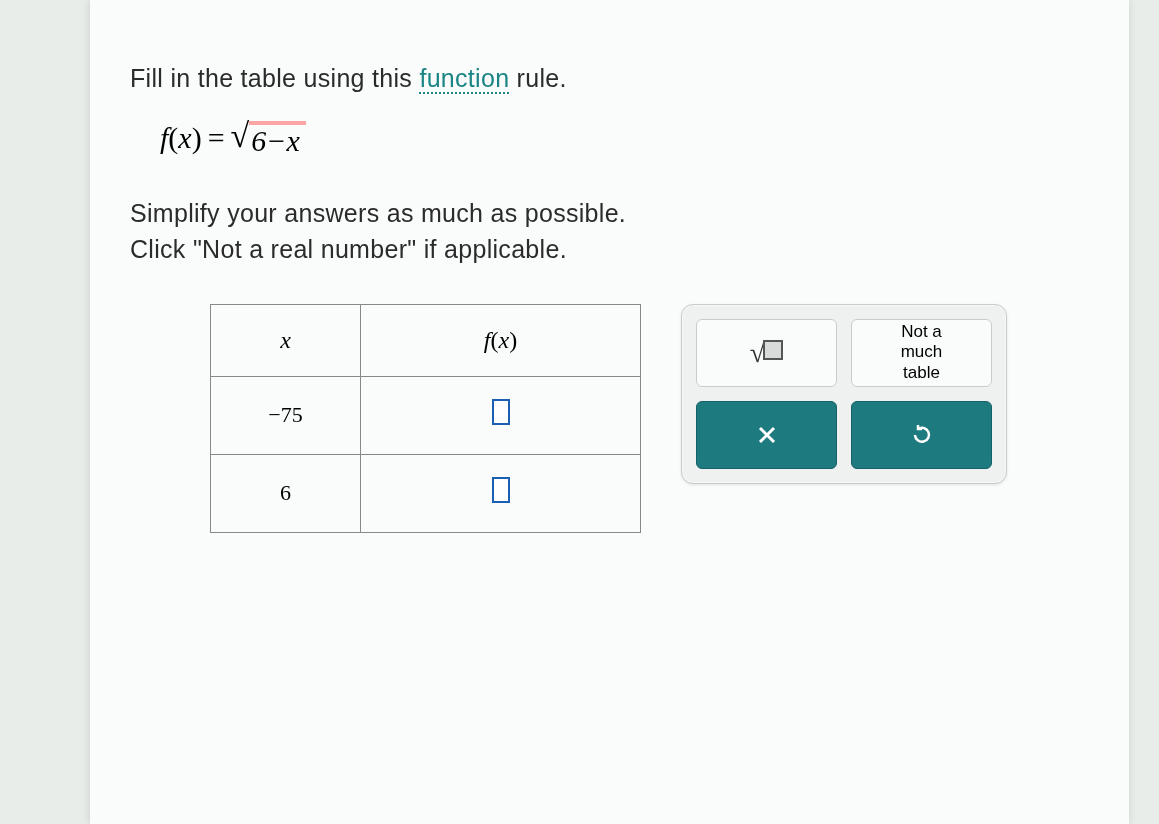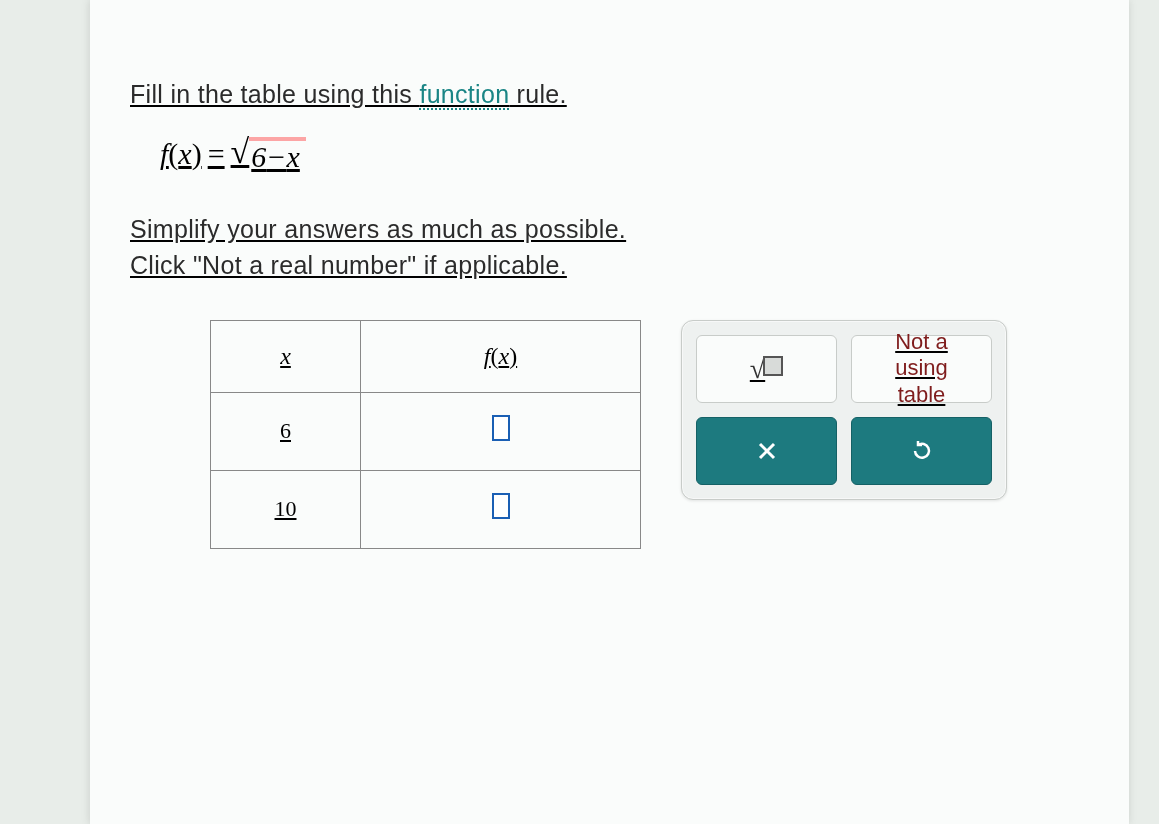--- a/index.html
+++ b/index.html
@@ -10,24 +10,23 @@
     background: #e8ede9;
     width: 1159px;
     height: 824px;
     overflow: hidden;
     position: relative;
   }
   .page {
     background: #fafcfb;
     margin: 0 30px 0 90px;
     min-height: 824px;
-    padding: 34px 40px;
+    padding: 18px 40px;
     position: relative;
     box-shadow: -2px 0 8px rgba(0,0,0,0.08), 2px 0 8px rgba(0,0,0,0.05);
-    text-decoration: underline;
   }
   .chevron-tab {
     position: absolute;
     top: 0;
     left: 128px;
     width: 52px;
     height: 40px;
     background: #d7efed;
     border: 1px solid #b8d8d5;
     border-top: none;
@@ -132,23 +131,23 @@
     border: 1px solid #c8ccc9;
     color: #333;
   }
   .btn-dark {
     background: #1d7a7f;
     border: 1px solid #156166;
     color: #fff;
   }
   .not-real-text {
     text-align: center;
-    font-size: 22px;
+    font-size: 17px;
     line-height: 1.2;
-    color: #7f1d1d;
+    color: #000000;
   }
   .sqrt-icon-wrap { display: flex; align-items: center; }
   .sqrt-icon-wrap .radical { font-size: 28px; font-family: 'Times New Roman', serif; }
   .sqrt-icon-wrap .box { width: 20px; height: 20px; border: 2px solid #555; background: #d8dbd9; margin-left: -2px; margin-top: -6px; position: relative; }
   .close-x svg { stroke: #fff; stroke-width: 3; fill: none; }
   .reset-icon svg { stroke: #fff; stroke-width: 2.5; fill: none; }
 </style>
 </head>
 <body>
 
@@ -184,42 +183,42 @@
   <div class="content-row">
     <table class="func-table">
       <tbody>
           <tr>
         <th class="col-x">x</th>
         <th class="col-fx">
           <span>f</span><span style="font-style:normal">(</span><span>x</span><span style="font-style:normal">)</span>
         </th>
       </tr>
       <tr>
-        <td class="xval">6</td>
+        <td class="xval">−75</td>
         <td><span class="input-box"></span></td>
       </tr>
       <tr>
-        <td class="xval">10</td>
+        <td class="xval">6</td>
         <td><span class="input-box"></span></td>
       </tr>
     </tbody>
       </table>
 
     <div class="keypad">
       <div class="keypad-row">
         <div class="keypad-btn btn-light">
           <span class="sqrt-icon-wrap">
             <span class="radical">√</span>
               <span class="box"></span>
           </span>
         </div>
         <div class="keypad-btn btn-light">
           <div class="not-real-text">
             <div>Not a</div>
-            <div>using</div>
+            <div>much</div>
             <div>table</div>
           </div>
         </div>
       </div>
       <div class="keypad-row">
         <div class="keypad-btn btn-dark close-x">
           <svg width="22" height="22" viewBox="0 0 22 22">
               <line x1="4" y1="4" x2="18" y2="18"></line>
               <line x1="18" y1="4" x2="4" y2="18"></line>
             </svg>

